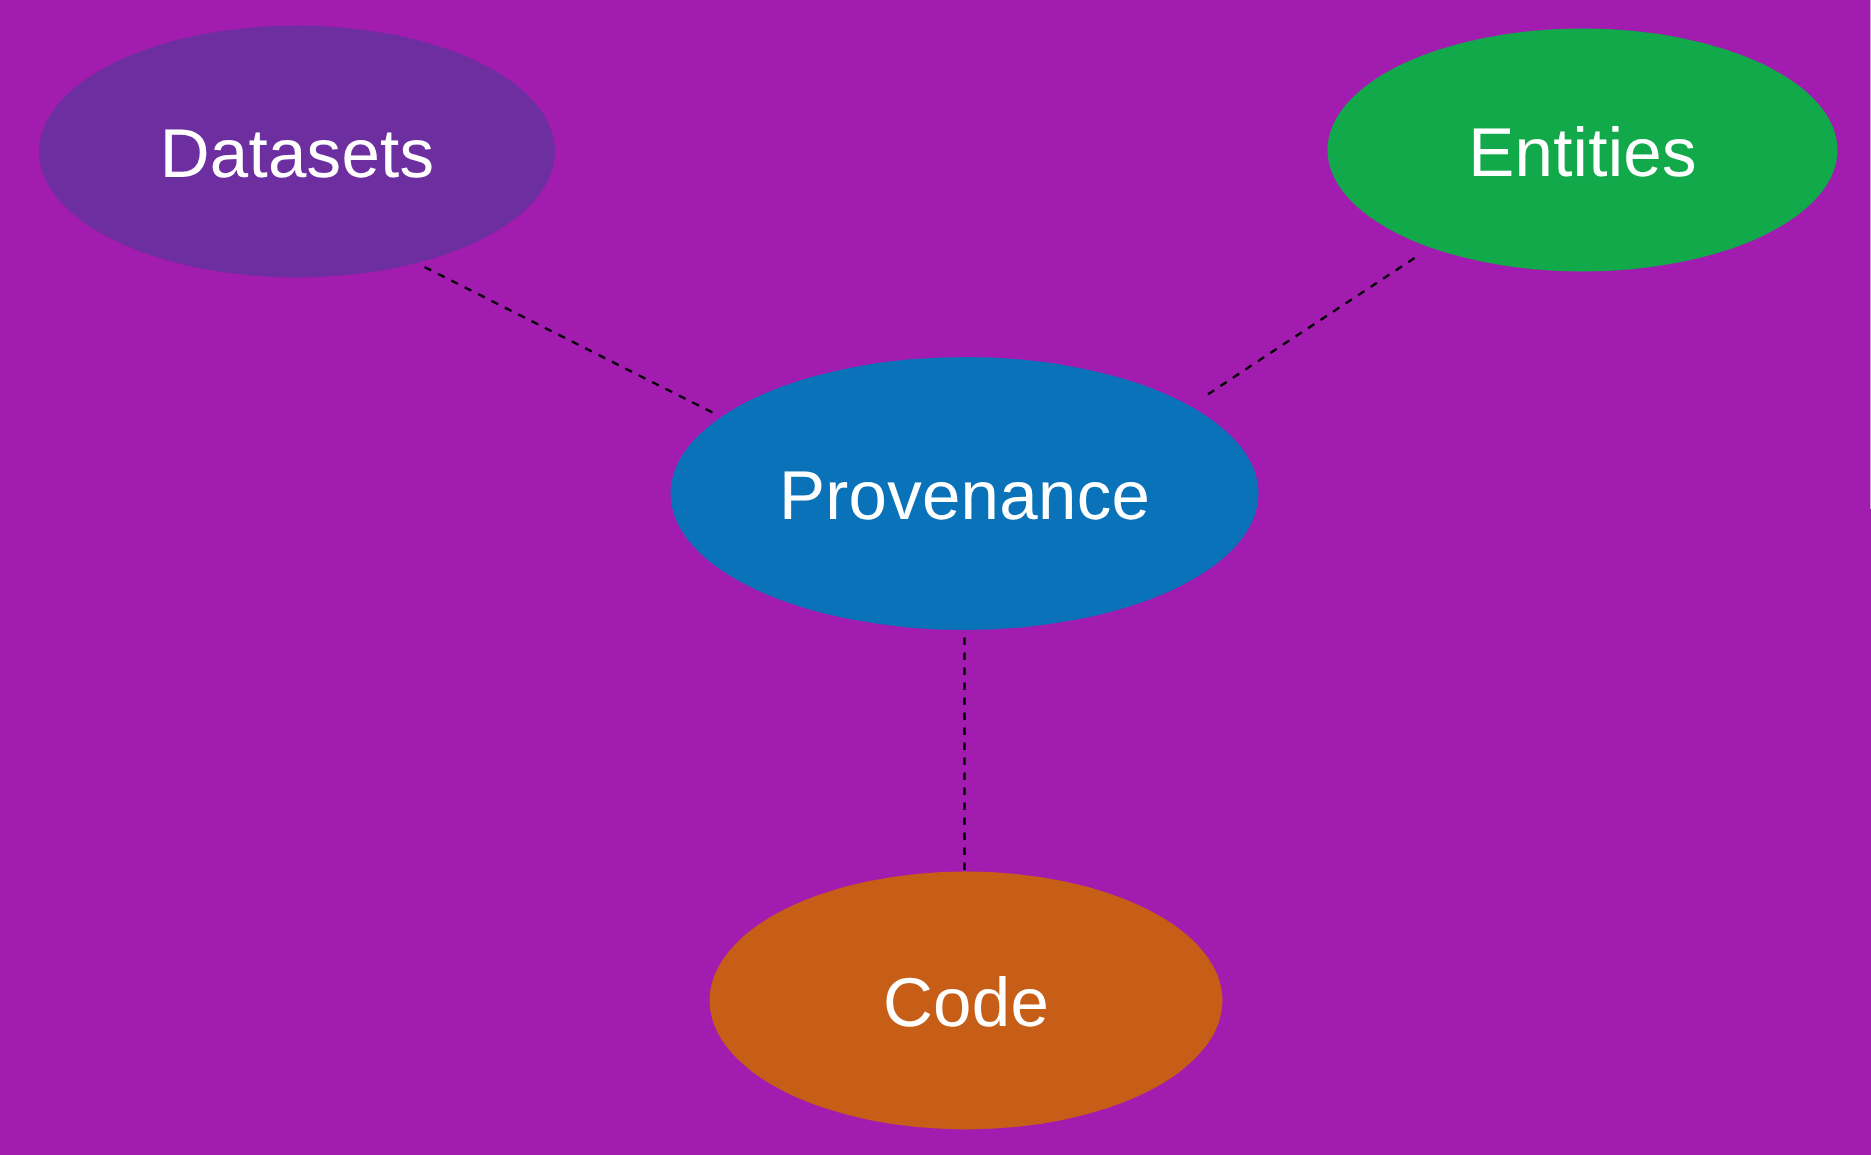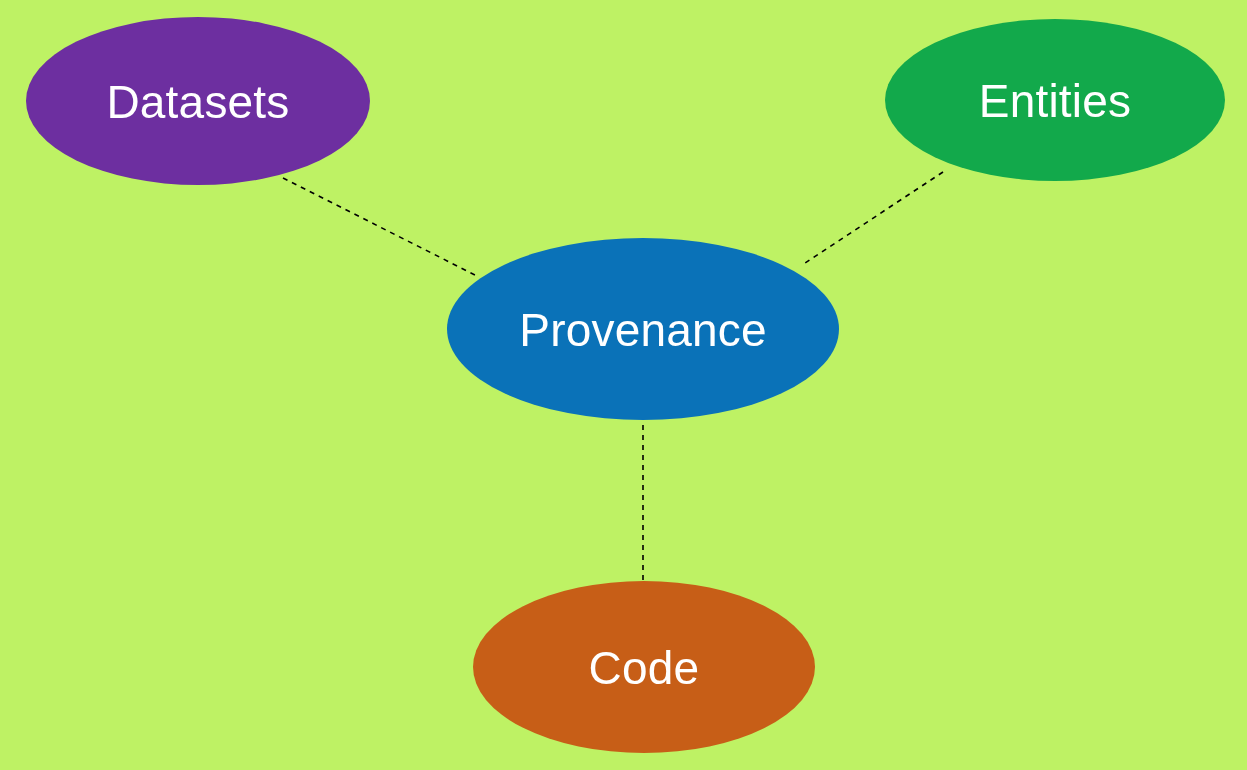--- a/index.html
+++ b/index.html
@@ -37,21 +37,21 @@
     stroke: #000000;
     stroke-width: 1.6;
     stroke-dasharray: 5 5;
     stroke-linecap: butt;
     fill: none;
   }
 </style>
 </head>
 <body>
 
-<div id="diagram-root" style="width: 1247px; height: 770px; background: #bef264;">
+<div id="diagram-root" style="width: 1247px; height: 770px; background: #a21caf;">
   <svg id="diagram-svg" viewBox="0 0 1247 770" xmlns="http://www.w3.org/2000/svg" style="width: 1247px; height: 770px;">
 
     <g>
       <line class="edge-line" x1="283" y1="178" x2="477" y2="276" stroke="#000000"></line>
       <line class="edge-line" x1="943" y1="172" x2="802" y2="265" stroke="#000000"></line>
       <line class="edge-line" x1="643" y1="425" x2="643" y2="583" stroke="#000000"></line>
     </g>
 
     <g>
       <ellipse cx="198" cy="101" rx="172" ry="84" fill="#6D2FA0"></ellipse>

